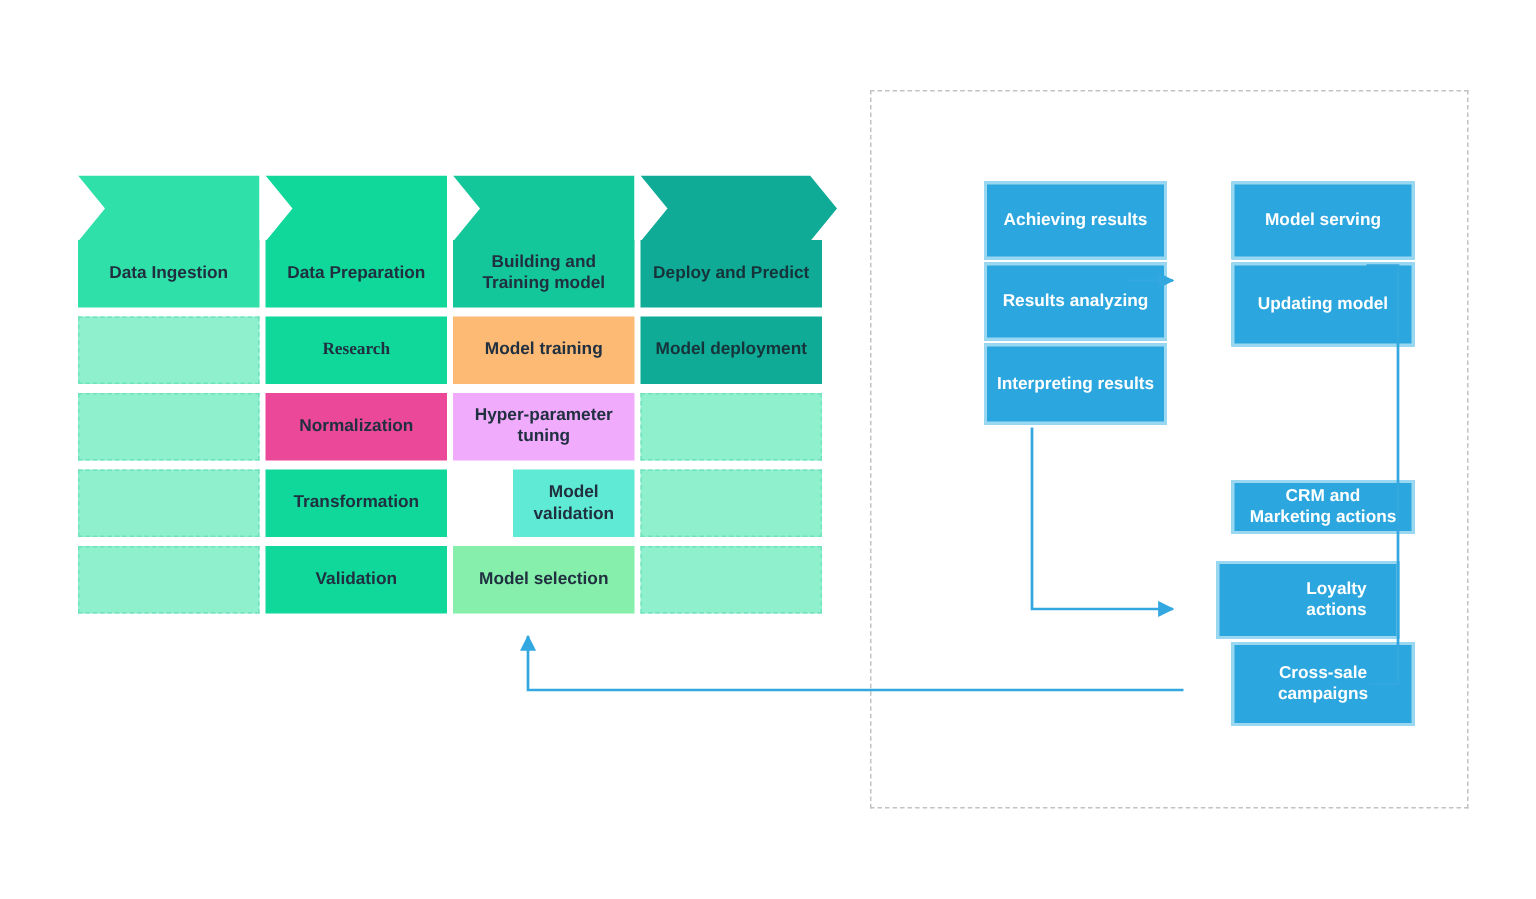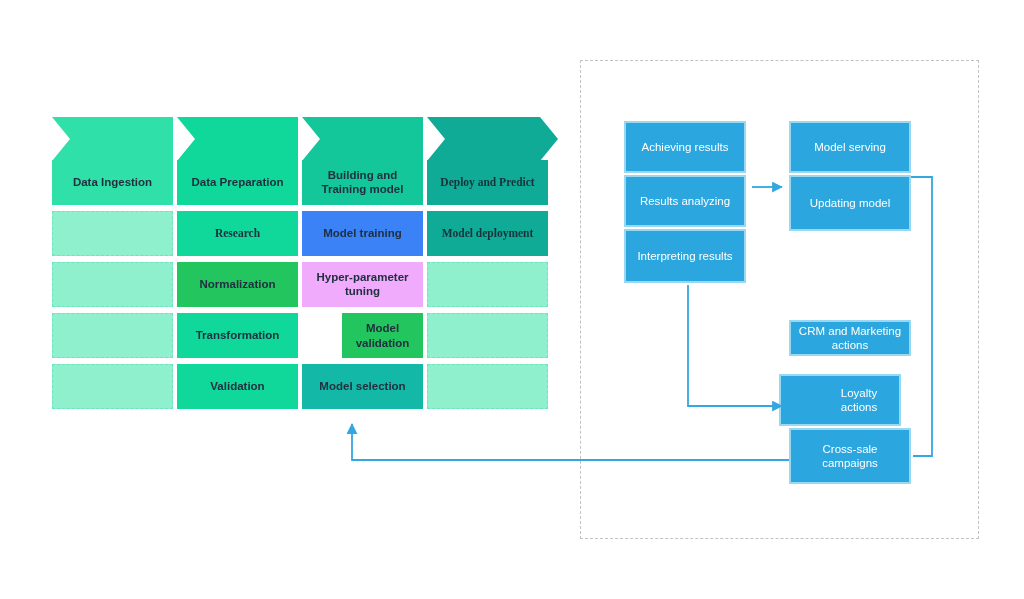--- a/index.html
+++ b/index.html
@@ -37,23 +37,24 @@
   .cell.two{line-height:1.2;}
 
   
   .bbox{
     position:absolute;
     background:#2ba6de;
     border:2px solid #9ad8f2;
     box-sizing:border-box;
     display:flex;align-items:center;justify-content:center;
     text-align:center;
-    color:#ffffff;font-size:11.5px;font-weight:normal;
+    color:#ffffff;font-size:11.5px;font-weight:bold;
     line-height:1.25;
     padding:0 6px;
+    margin-left:32px;
   }
 
   
   .dashed-region{
     position:absolute;
     border:1.5px dashed #c2c2c2;
     box-sizing:border-box;
   }
 
   .lines{position:absolute;left:0;top:0;width:1024px;height:599px;pointer-events:none;}
@@ -84,48 +85,48 @@
 
     <div class="pcol" style="left:125px;width:121px;">
       <div class="chev">
         <svg viewBox="0 0 121 44" preserveAspectRatio="none">
           <path d="M0,0 L121,0 L121,44 L0,44 L18,22 Z" fill="#0fd89a"></path>
         </svg>
       </div>
       <div class="rows">
         <div class="cell" style="background:#0fd89a;">Data Preparation</div>
         <div class="cell" style="background:#0fd89a;font-family:Liberation Serif, serif;">Research</div>
-        <div class="cell" style="background:#22c55e;">Normalization</div>
+        <div class="cell" style="background:#ec4899;">Normalization</div>
         <div class="cell" style="background:#0fd89a;">Transformation</div>
         <div class="cell" style="background:#0fd89a;">Validation</div>
       </div>
     </div>
 
     <div class="pcol" style="left:250px;width:121px;">
       <div class="chev">
         <svg viewBox="0 0 121 44" preserveAspectRatio="none">
           <path d="M0,0 L121,0 L121,44 L0,44 L18,22 Z" fill="#14c79a"></path>
         </svg>
       </div>
       <div class="rows">
         <div class="cell two" style="background:#14c79a;">Building and Training model</div>
-        <div class="cell" style="background:#3b82f6;">Model training</div>
+        <div class="cell" style="background:#fdba74;">Model training</div>
         <div class="cell two" style="background:#f0abfc;">Hyper-parameter tuning</div>
-        <div class="cell" style="background:#22c55e;margin-left:40px;">Model validation</div>
-        <div class="cell" style="background:#14b8a6;text-align:center;">Model selection</div>
+        <div class="cell" style="background:#5eead4;margin-left:40px;">Model validation</div>
+        <div class="cell" style="background:#86efac;text-align:center;">Model selection</div>
       </div>
     </div>
 
     <div class="pcol" style="left:375px;width:131px;">
       <div class="chev" style="width:131px;">
         <svg viewBox="0 0 131 44" preserveAspectRatio="none">
           <path d="M0,0 L113,0 L131,22 L113,44 L0,44 L18,22 Z" fill="#0fab97"></path>
         </svg>
       </div>
-      <div class="rows" style="width:121px;font-family:Liberation Serif, serif;">
+      <div class="rows" style="width:121px;">
         <div class="cell" style="background:#0fab97;color:#16333a;">Deploy and Predict</div>
         <div class="cell" style="background:#0fab97;color:#16333a;">Model deployment</div>
         <div class="cell empty"></div>
         <div class="cell empty"></div>
         <div class="cell empty"></div>
       </div>
     </div>
   </div>
 
   <div class="bbox" style="left:624px;top:121px;width:122px;height:52px;">Achieving results</div>

